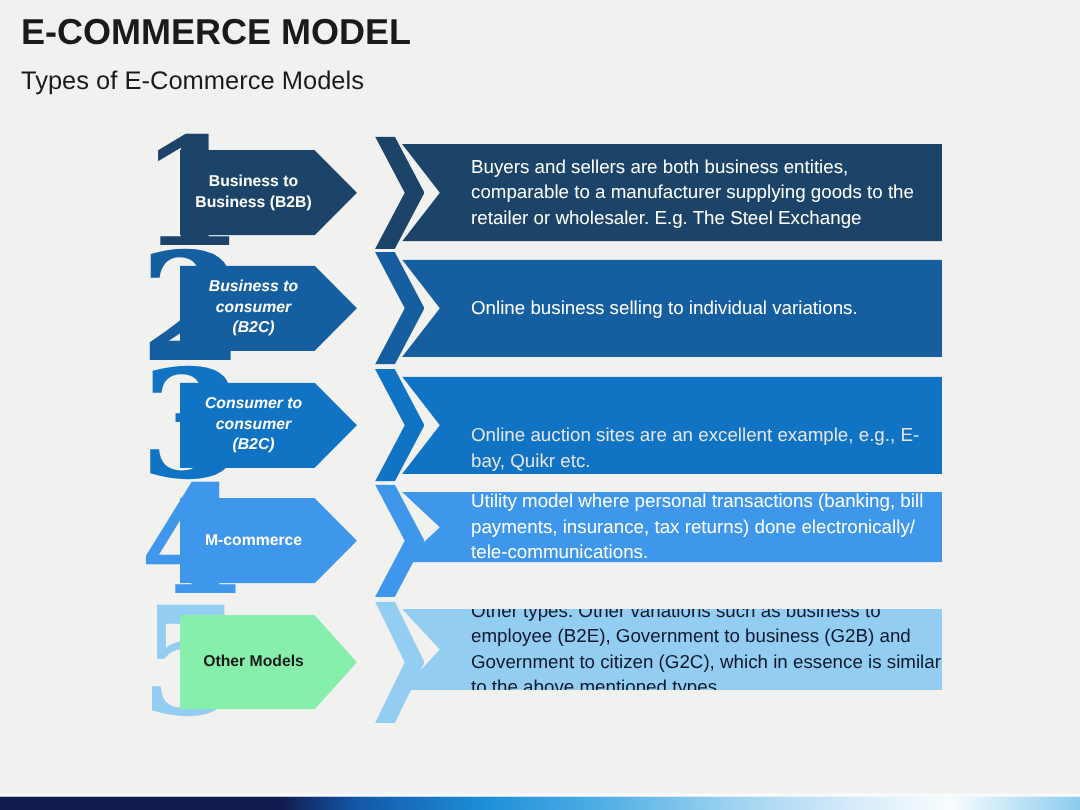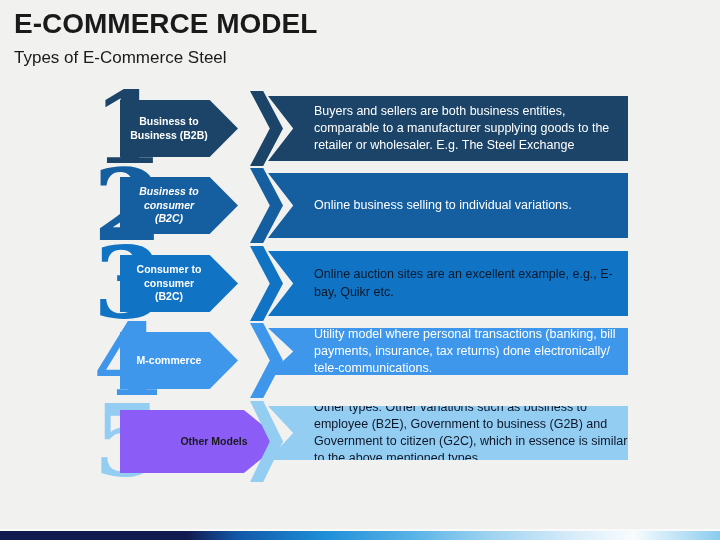--- a/index.html
+++ b/index.html
@@ -4,21 +4,21 @@
 <style>
   html,body{margin:0;padding:0;}
   body{
     width:720px;height:540px;position:relative;overflow:hidden;
     background:#F1F1F0;
     font-family:"Liberation Sans", sans-serif;
     -webkit-font-smoothing:antialiased;
   }
   .slide-header{position:absolute;left:14px;top:8px;}
   .slide-title{
-    font-size:28px;font-weight:bold;color:#1A1A1A;letter-spacing:0px;
+    font-size:24px;font-weight:bold;color:#1A1A1A;letter-spacing:0px;
     font-family:"Liberation Sans", sans-serif;
   }
   .slide-subtitle{
     font-size:17px;font-weight:normal;color:#1A1A1A;margin-top:8px;
   }
 
   .row{position:absolute;left:90px;width:538px;}
 
   .num{
     position:absolute;left:-2px;top:-7px;width:80px;text-align:center;
@@ -49,21 +49,21 @@
   .footer-bar{
     position:absolute;left:0;bottom:0;width:720px;height:9px;
     border-top:2px solid #FAFAFA;
   }
 </style>
 </head>
 <body>
 
 <div class="slide-header">
   <div class="slide-title">E-COMMERCE MODEL</div>
-  <div class="slide-subtitle">Types of E-Commerce Steel</div>
+  <div class="slide-subtitle">Types of E-Commerce Models</div>
 </div>
 
 <div class="row" style="top:96px;height:65px;">
   <div class="num" style="height: 79px; line-height: 79px; color: rgb(27, 68, 104);">1</div>
   <div class="pent" style="height: 57px; background: rgb(27, 68, 104);">
       <span style="color: rgb(255, 255, 255);">Business to Business (B2B)</span>
     </div>
   <div class="band" style="height: 75px; background: rgb(27, 68, 104);"></div>
   <div class="box" style="height: 65px; background: rgb(27, 68, 104); color: rgb(255, 255, 255);">
       <span>Buyers and sellers are both business entities, comparable to a manufacturer supplying goods to the retailer or wholesaler. E.g. The Steel Exchange</span>
@@ -76,43 +76,43 @@
       <span style="color: rgb(255, 255, 255);">Business to consumer (B2C)</span>
     </div>
   <div class="band" style="height: 75px; background: rgb(21, 95, 160);"></div>
   <div class="box" style="height: 65px; background: rgb(21, 95, 160); color: rgb(255, 255, 255);">
       <span>Online business selling to individual variations.</span>
     </div>
 </div>
 
 <div class="row" style="top:251px;height:65px;">
   <div class="num" style="height: 79px; line-height: 79px; color: rgb(17, 115, 196);">3</div>
-  <div class="pent" style="height: 57px; background: rgb(17, 115, 196);">
+  <div class="pent" style="height: 57px; background: rgb(17, 115, 196); font-style: italic;">
       <span style="color: rgb(255, 255, 255);">Consumer to consumer (B2C)</span>
     </div>
   <div class="band" style="height: 75px; background: rgb(17, 115, 196);"></div>
-  <div class="box" style="height: 65px; background: rgb(17, 115, 196); color: #0f172a;">
+  <div class="box" style="height: 65px; background: rgb(17, 115, 196); color: #e5e5e5; align-items: flex-end;">
       <span>Online auction sites are an excellent example, e.g., E-bay, Quikr etc.</span>
     </div>
 </div>
 
 <div class="row" style="top:328px;height:65px;">
   <div class="num" style="height: 79px; line-height: 79px; color: rgb(62, 151, 234);">4</div>
   <div class="pent" style="height: 57px; background: rgb(62, 151, 234);">
       <span style="color: rgb(255, 255, 255);">M-commerce</span>
     </div>
   <div class="band" style="height: 75px; background: rgb(62, 151, 234);"></div>
   <div class="box" style="height: 47px; background: rgb(62, 151, 234); color: rgb(255, 255, 255);">
       <span>Utility model where personal transactions (banking, bill payments, insurance, tax returns) done electronically/ tele-communications.</span>
     </div>
 </div>
 
 <div class="row" style="top:406px;height:71px;">
   <div class="num" style="height: 85px; line-height: 85px; color: rgb(147, 205, 241);">5</div>
-  <div class="pent" style="height: 63px; background: #8b5cf6; padding-left: 45px;">
+  <div class="pent" style="height: 63px; background: #86efac;">
       <span style="color: rgb(26, 26, 26);">Other Models</span>
     </div>
   <div class="band" style="height: 81px; background: rgb(147, 205, 241);"></div>
   <div class="box" style="height: 54px; background: rgb(147, 205, 241); color: #0f172a;">
       <span>Other types: Other variations such as business to employee (B2E), Government to business (G2B) and Government to citizen (G2C), which in essence is similar to the above mentioned types.</span>
     </div>
 </div>
 
 <div class="footer-bar" style="background: linear-gradient(90deg, rgb(18, 27, 79) 0%, rgb(18, 27, 79) 26%, rgb(19, 88, 168) 33%, rgb(30, 143, 216) 45%, rgb(87, 178, 230) 57%, rgb(158, 211, 241) 68%, rgb(217, 237, 250) 80%, rgb(248, 252, 254) 88%, rgb(175, 220, 244) 96%, rgb(140, 203, 238) 100%);"></div>
 

